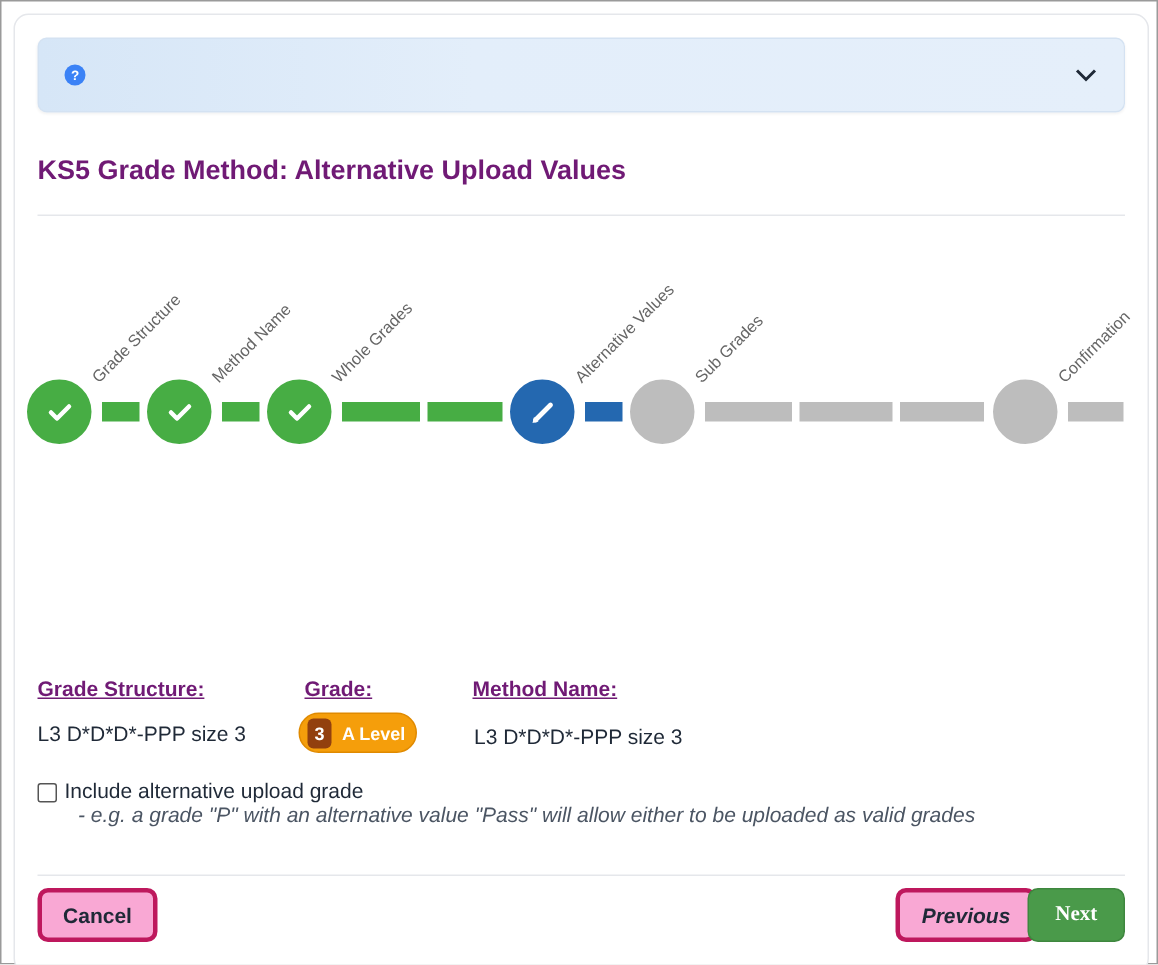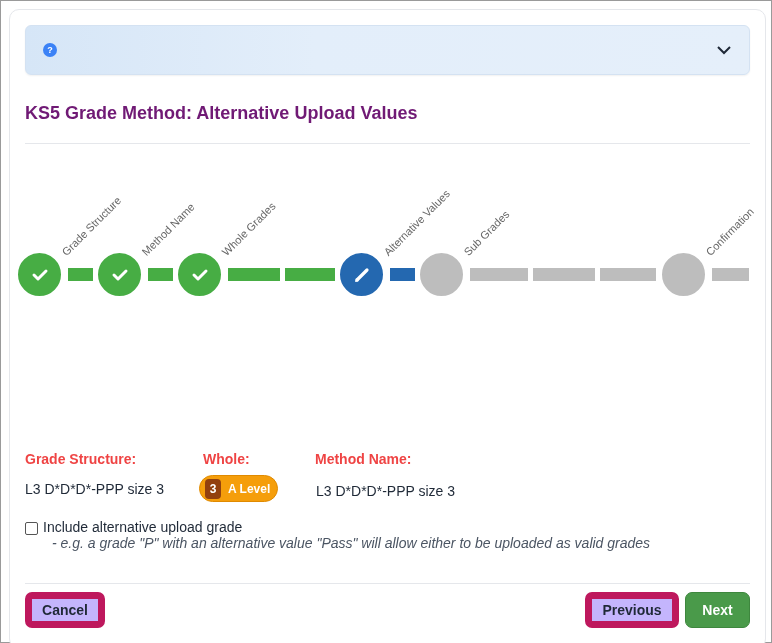--- a/index.html
+++ b/index.html
@@ -24,36 +24,36 @@
   .seg.green { background: #47ad44; }
   .seg.blue { background: #2468b0; }
   .seg.gray { background: #bdbdbd; }
   .step { position: absolute; top: 251px; width: 47px; height: 47px; border-radius: 50%;
     border: 2px solid #fff; box-shadow: 0 0 0 0 #fff; display: flex; align-items: center; justify-content: center; cursor: pointer; }
   .step.done { background: #47ad44; }
   .step.active { background: #2468b0; }
   .step.todo { background: #bdbdbd; }
   .step-label { position: absolute; font-size: 11px; color: #666; transform-origin: 0 100%; transform: rotate(-45deg); white-space: nowrap; }
 
-  .info-label { position: absolute; top: 451px; font-size: 14px; font-weight: bold; color: #ef4444; }
+  .info-label { position: absolute; top: 451px; font-size: 14px; font-weight: bold; color: #701a75; text-decoration: underline; }
   .info-value { position: absolute; font-size: 14px; color: #1f2937; }
   .badge { position: absolute; left: 199px; top: 475px; width: 79px; height: 27px; border-radius: 14px; background: #f59e0b;
     border: 1px solid #e08a00; display: flex; align-items: center; padding-left: 5px; }
   .badge-num { width: 16px; height: 20px; background: #92400e; color: #fff; border-radius: 4px; font-size: 12px; font-weight: bold;
     text-align: center; line-height: 20px; }
   .badge-text { color: #fff; font-size: 12px; font-weight: bold; margin-left: 7px; text-align: right; }
 
   .checkbox { position: absolute; left: 25px; top: 522px; width: 13px; height: 13px; border: 1px solid #555; background: #fff; border-radius: 2px; cursor: pointer; }
   .check-label { position: absolute; left: 43px; top: 519px; font-size: 14px; color: #1f2937; cursor: pointer; }
   .hint { position: absolute; left: 52px; top: 535px; font-size: 14px; font-style: italic; color: #4b5563; }
 
   .btn { position: absolute; top: 592px; height: 36px; border-radius: 7px; font-size: 14px; font-weight: bold; display: flex;
     align-items: center; justify-content: center; cursor: pointer; }
-  .btn.light { background: #c4b5fd; border: 7px solid #be185d; color: #1f2937; }
-  .btn.primary { background: #4a9a4a; border: 1px solid #3e873e; color: #fff; }
+  .btn.light { background: #f9a8d4; border: 3px solid #be185d; color: #1f2937; }
+  .btn.primary { background: #4a9a4a; border: 1px solid #3e873e; color: #fff; font-family: Liberation Serif, serif; }
 </style>
 </head>
 <body>
 
 <div class="frame"></div>
 <div class="card"></div>
 
 <div class="help-bar">
   <div class="help-icon">?</div>
   <svg class="chevron" viewBox="0 0 16 14">
@@ -103,30 +103,30 @@
   <span class="step-label" style="left:148px;top:246px;">Method Name</span>
   <span class="step-label" style="left:228px;top:246px;">Whole Grades</span>
   <span class="step-label" style="left:390px;top:246px;">Alternative Values</span>
   <span class="step-label" style="left:470px;top:246px;">Sub Grades</span>
   <span class="step-label" style="left:712px;top:246px;">Confirmation</span>
 </div>
 
 <span class="info-label" style="left:25px;">Grade Structure:</span>
 <span class="info-value" style="left:25px;top:481px;">L3 D*D*D*-PPP size 3</span>
 
-<span class="info-label" style="left:203px;">Whole:</span>
+<span class="info-label" style="left:203px;">Grade:</span>
 <div class="badge">
   <span class="badge-num">3</span>
   <span class="badge-text">A Level</span>
 </div>
 
 <span class="info-label" style="left:315px;">Method Name:</span>
 <span class="info-value" style="left:316px;top:483px;">L3 D*D*D*-PPP size 3</span>
 
 <div class="checkbox"></div>
 <span class="check-label">Include alternative upload grade</span>
 <span class="hint">- e.g. a grade "P" with an alternative value "Pass" will allow either to be uploaded as valid grades</span>
 
 <div class="hr-bottom"></div>
 
 <div class="btn light" style="left:25px;width:80px;">Cancel</div>
-<div class="btn light" style="left:585px;width:94px;">Previous</div>
+<div class="btn light" style="left:597px;width:94px;font-style:italic;">Previous</div>
 <div class="btn primary" style="left:685px;width:65px;">Next</div>
 
 </body></html>

